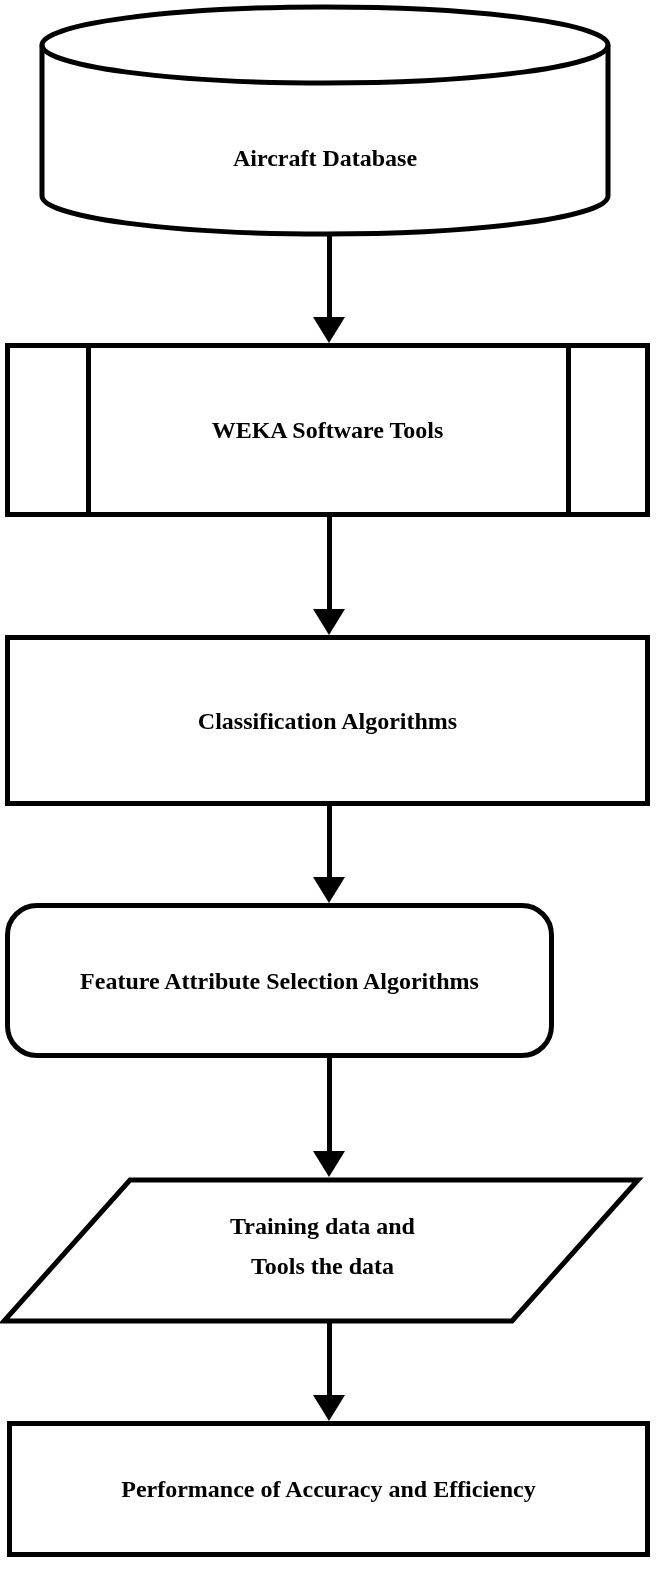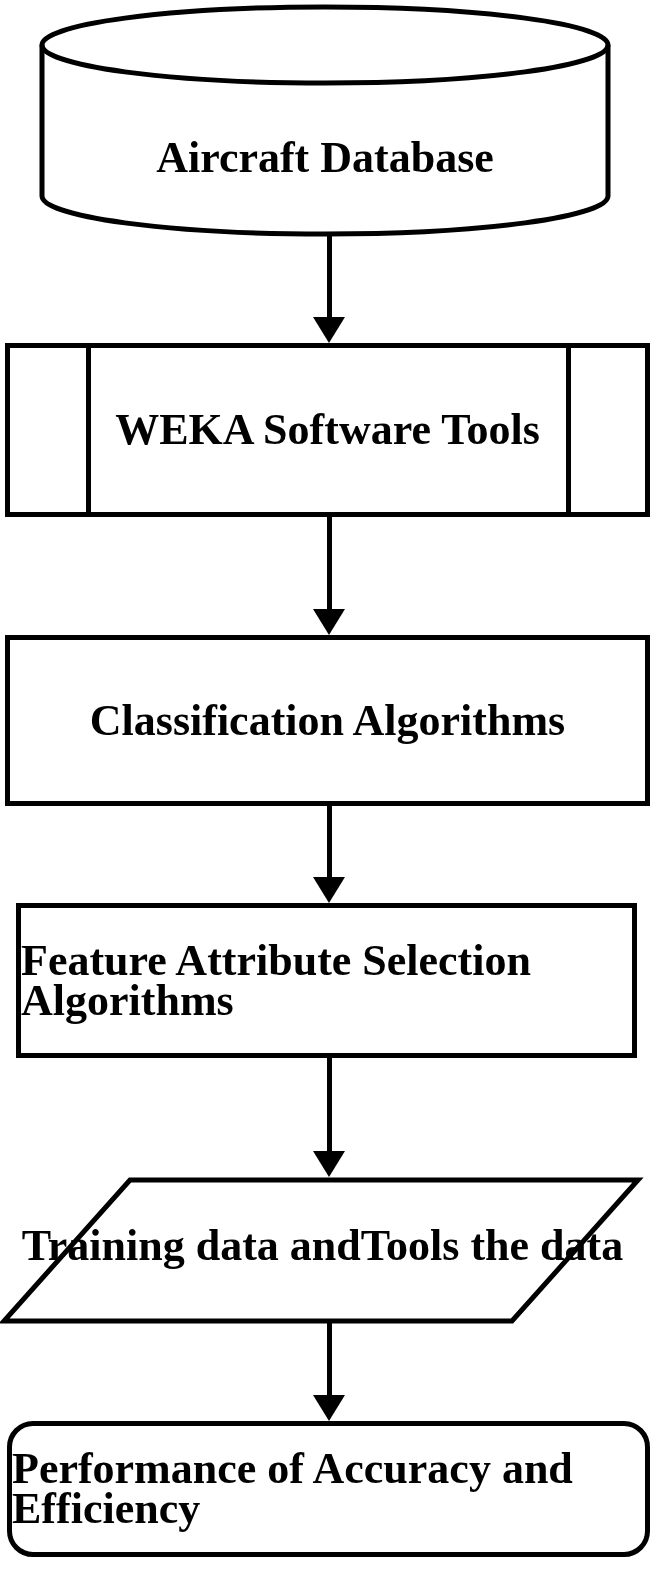--- a/index.html
+++ b/index.html
@@ -11,22 +11,23 @@
     position: relative;
     width: 656px;
     height: 1580px;
     background: #ffffff;
     font-family: "Liberation Serif", "DejaVu Serif", serif;
     color: #000000;
     overflow: hidden;
   }
   .node-label {
     font-weight: bold;
-    font-size: 44px;
+    font-size: 24px;
     line-height: 40px;
+    text-align: center;
     color: #000000;
   }
   
   .cylinder {
     position: absolute;
     left: 39px;
     top: 3px;
     width: 572px;
     height: 234px;
   }
@@ -46,22 +47,22 @@
     position: absolute;
     box-sizing: border-box;
     border: 5px solid #000000;
     background: #ffffff;
     display: flex;
     align-items: center;
     justify-content: center;
   }
   .box-weka   { left: 5px;  top: 343px;  width: 645px; height: 174px; }
   .box-class  { left: 5px;  top: 635px;  width: 645px; height: 171px; font-family: Liberation Serif, serif; }
-  .box-feat   { left: 16px;  top: 903px;  width: 621px; height: 155px; }
-  .box-perf   { left: 7px;  top: 1421px; width: 643px; height: 136px; border-radius: 26px; }
+  .box-feat   { left: 5px;  top: 903px;  width: 549px; height: 155px; border-radius: 32px; }
+  .box-perf   { left: 7px;  top: 1421px; width: 643px; height: 136px; }
   
   .side-bar {
     position: absolute;
     top: 0;
     bottom: 0;
     width: 5px;
     background: #000000;
   }
   .side-bar.left  { left: 76px; }
   .side-bar.right { right: 74px; }
@@ -74,20 +75,21 @@
     height: 147px;
   }
   .parallelogram svg { display: block; }
   .parallelogram .para-label {
     position: absolute;
     left: 0;
     right: 0;
     top: 0;
     bottom: 10px;
     display: flex;
+    flex-direction: column;
     align-items: center;
     justify-content: center;
   }
   
   .arrow {
     position: absolute;
     width: 32px;
     display: flex;
     flex-direction: column;
     align-items: center;

